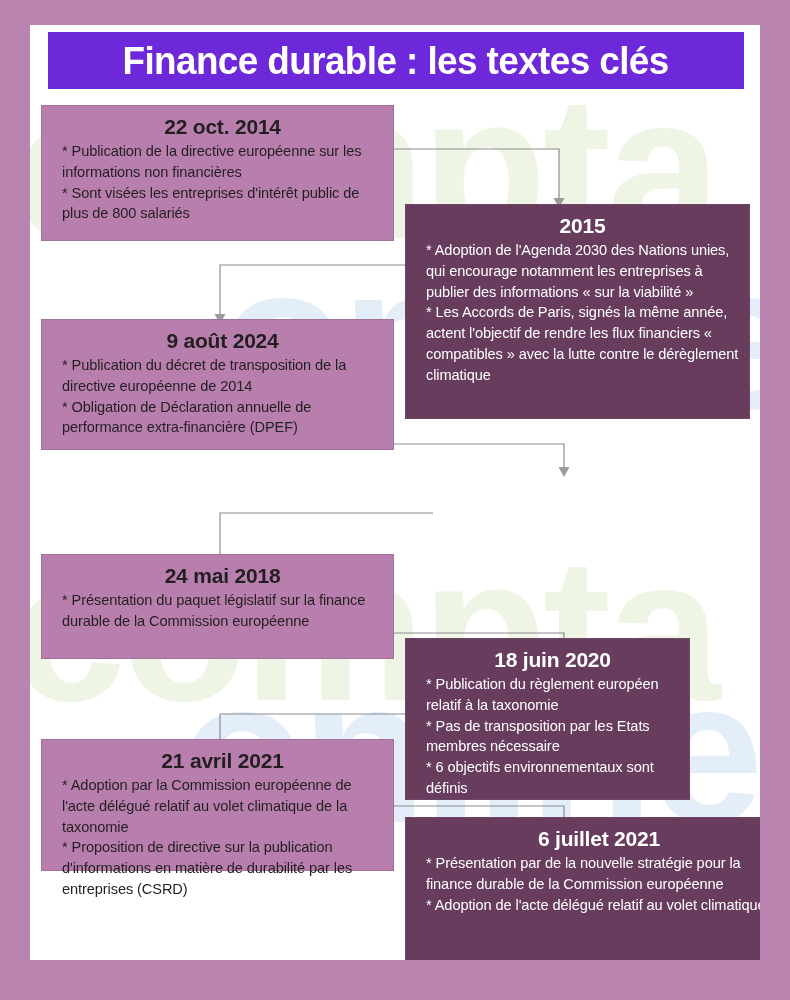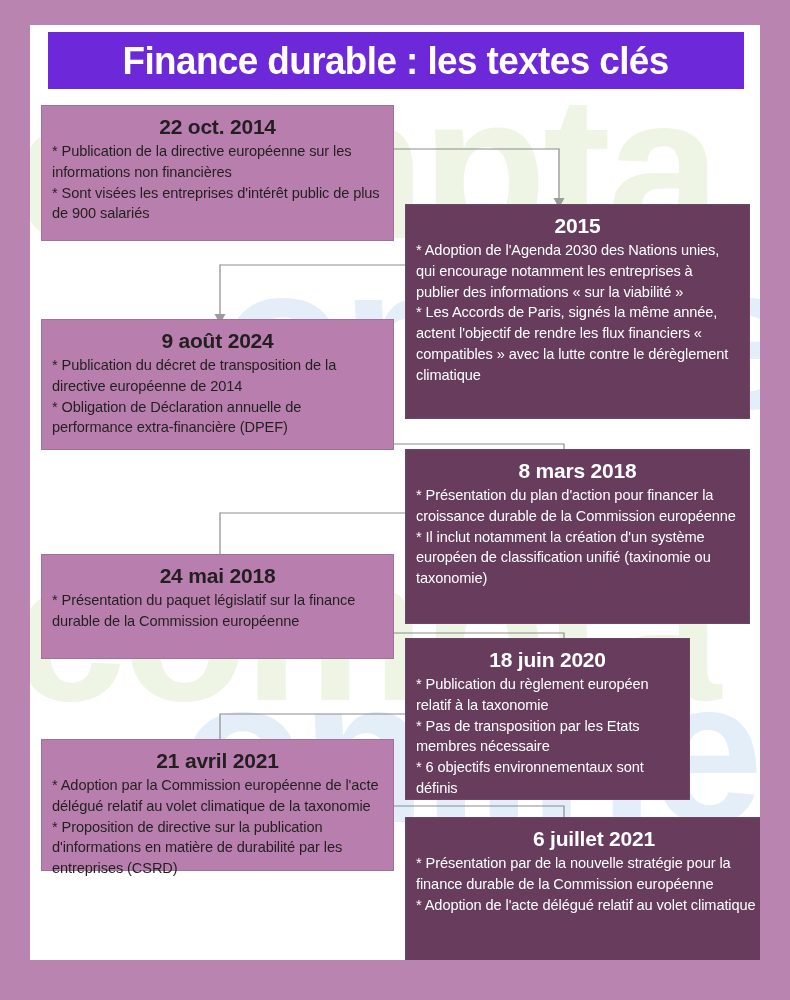--- a/index.html
+++ b/index.html
@@ -93,21 +93,21 @@
     letter-spacing: -0.6px;
     line-height: 1;
     transform: scaleX(0.97);
   }
 
   
   .node {
     position: absolute;
     z-index: 2;
     box-sizing: border-box;
-    padding: 8px 10px 10px 10px;
+    padding: 8px 10px 10px 20px;
     border: 1px solid rgba(120,90,115,0.35);
   }
   .node.light {
     background: #b87fae;
     color: #231f20;
   }
   .node.dark {
     background: #683c5d;
     color: #ffffff;
   }
@@ -214,40 +214,35 @@
     <div class="conn" style="left:349px; top:780px;">
       <svg width="240" height="50" viewBox="0 0 240 50">
         <polyline points="1,1 185,1 185,20" fill="none" stroke="#8c8c8c" stroke-width="1.2"></polyline>
         <polygon points="179.5,20 190.5,20 185,30" fill="#9b9b9b"></polygon>
       </svg>
     </div>
 
     <div class="node light" style="left:11px; top:80px; width:353px; height:136px;">
       <div class="node-date">22 oct. 2014</div>
       <div class="node-body">* Publication de la directive européenne sur les informations non financières
-* Sont visées les entreprises d'intérêt public de plus de 900 salariés</div>
+* Sont visées les entreprises d'intérêt public de plus de 800 salariés</div>
     </div>
 
     <div class="node dark" style="left:375px; top:179px; width:345px; height:215px;">
       <div class="node-date">2015</div>
       <div class="node-body">* Adoption de l'Agenda 2030 des Nations unies, qui encourage notamment les entreprises à publier des informations « sur la viabilité »
 * Les Accords de Paris, signés la même année, actent l'objectif de rendre les flux financiers « compatibles » avec la lutte contre le dérèglement climatique</div>
     </div>
 
     <div class="node light" style="left:11px; top:294px; width:353px; height:131px;">
       <div class="node-date">9 août 2024</div>
       <div class="node-body">* Publication du décret de transposition de la directive européenne de 2014
 * Obligation de Déclaration annuelle de performance extra-financière (DPEF)</div>
     </div>
 
-    <div class="node dark" style="left:375px; top:424px; width:345px; height:175px;">
-      <div class="node-date">8 mars 2018</div>
-      <div class="node-body">* Présentation du plan d'action pour financer la croissance durable de la Commission européenne
-* Il inclut notamment la création d'un système européen de classification unifié (taxinomie ou taxonomie)</div>
-    </div>
 
     <div class="node light" style="left:11px; top:529px; width:353px; height:105px;">
       <div class="node-date">24 mai 2018</div>
       <div class="node-body">* Présentation du paquet législatif sur la finance durable de la Commission européenne</div>
     </div>
 
     <div class="node dark" style="left:375px; top:613px; width:285px; height:162px;">
       <div class="node-date">18 juin 2020</div>
       <div class="node-body">* Publication du règlement européen relatif à la taxonomie
 * Pas de transposition par les Etats membres nécessaire

